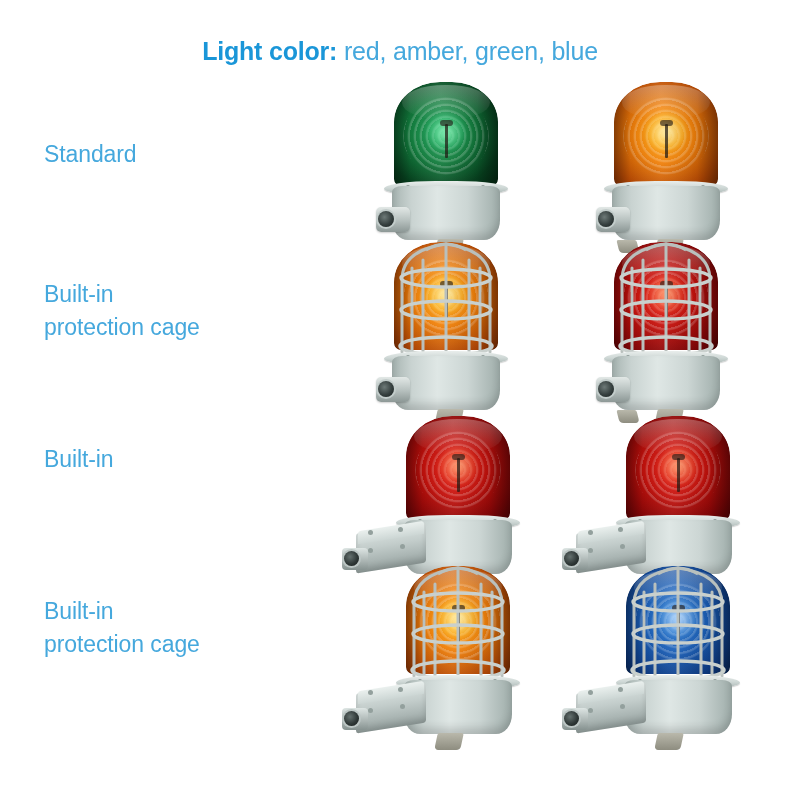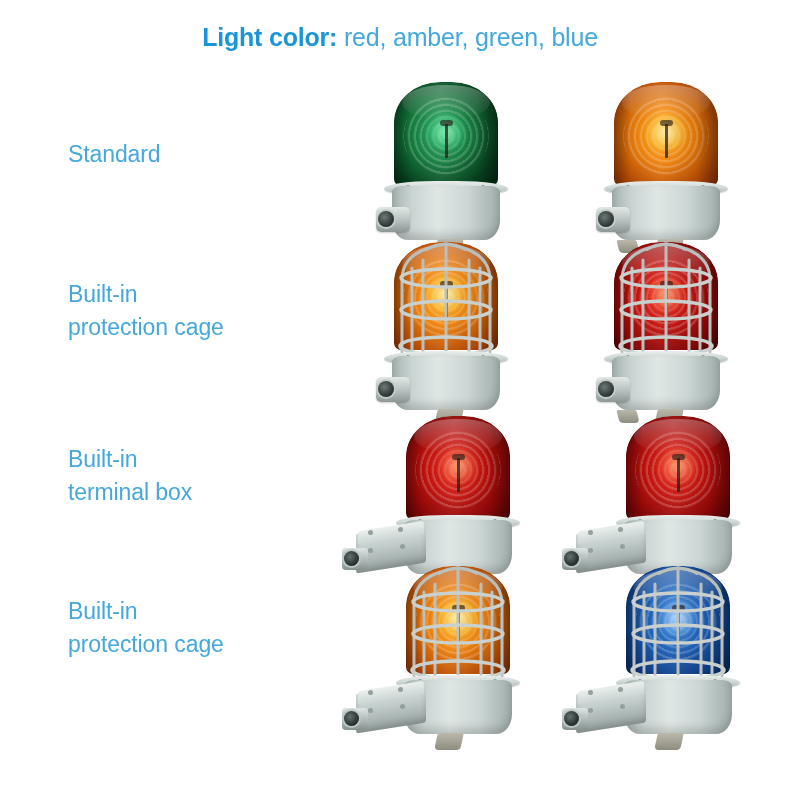--- a/index.html
+++ b/index.html
@@ -11,21 +11,21 @@
     width: 800px;
     height: 800px;
     position: relative;
     overflow: hidden;
     font-family: "Liberation Sans", sans-serif;
   }
 
   
   #heading {
     position: absolute;
-    top: 22px;
+    top: 36px;
     left: 0;
     width: 800px;
     text-align: center;
     font-size: 25px;
     line-height: 30px;
     white-space: nowrap;
   }
   #heading .hd-strong {
     font-weight: bold;
     color: #1a96d8;
@@ -33,21 +33,21 @@
   }
   #heading .hd-rest {
     font-weight: normal;
     color: #45a8dd;
     letter-spacing: -0.2px;
   }
 
   
   .row-label {
     position: absolute;
-    left: 68px;
+    left: 44px;
     width: 280px;
     color: #45a8dd;
     font-size: 23px;
     line-height: 33px;
     font-weight: normal;
     letter-spacing: -0.1px;
   }
   .row-label .ln { display: block; white-space: nowrap; }
 
   #label-row-0 { top: 138px; }
@@ -343,21 +343,20 @@
   <span class="ln">Standard</span>
 </div>
 
 <div class="row-label" id="label-row-1">
   <span class="ln">Built-in</span>
   <span class="ln">protection cage</span>
 </div>
 
 <div class="row-label" id="label-row-2">
   <span class="ln">Built-in</span>
-  <span class="ln">terminal box</span>
 </div>
 
 <div class="row-label" id="label-row-3">
   <span class="ln">Built-in</span>
   <span class="ln">protection cage</span>
 </div>
 
 <div class="product col-0 prow-0">
   <div class="unit">
     <div class="dome c-green">

